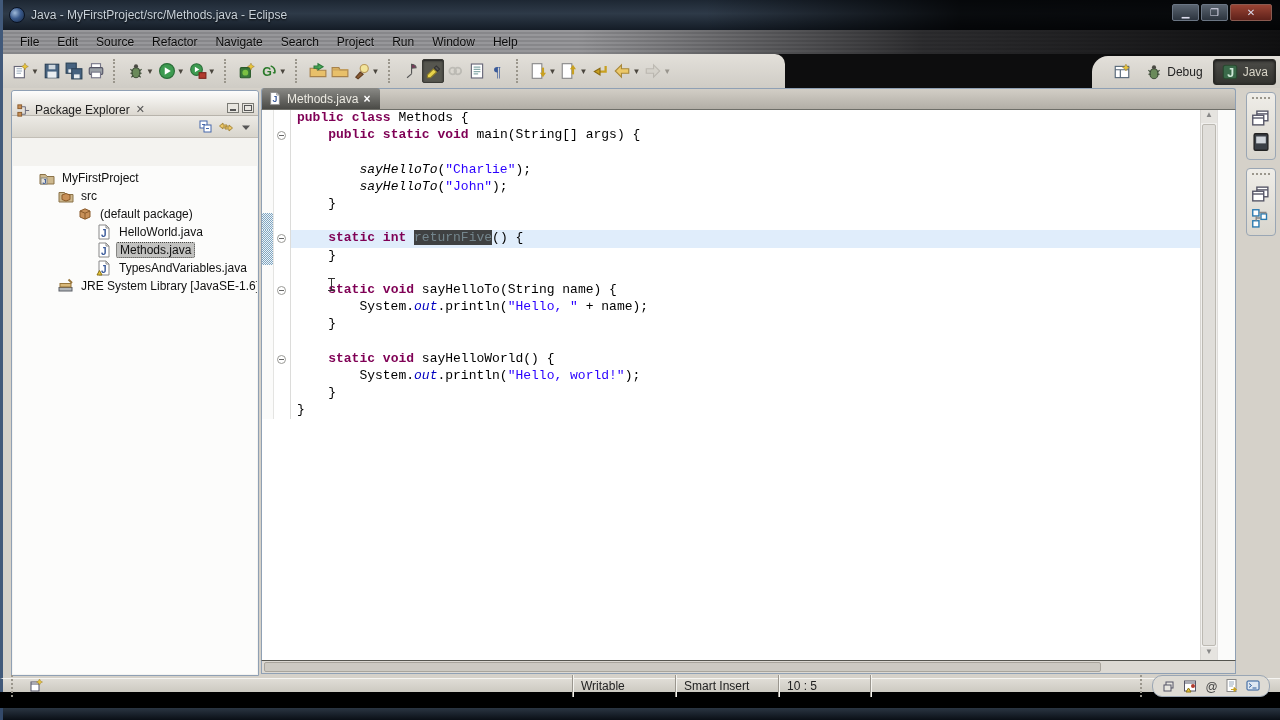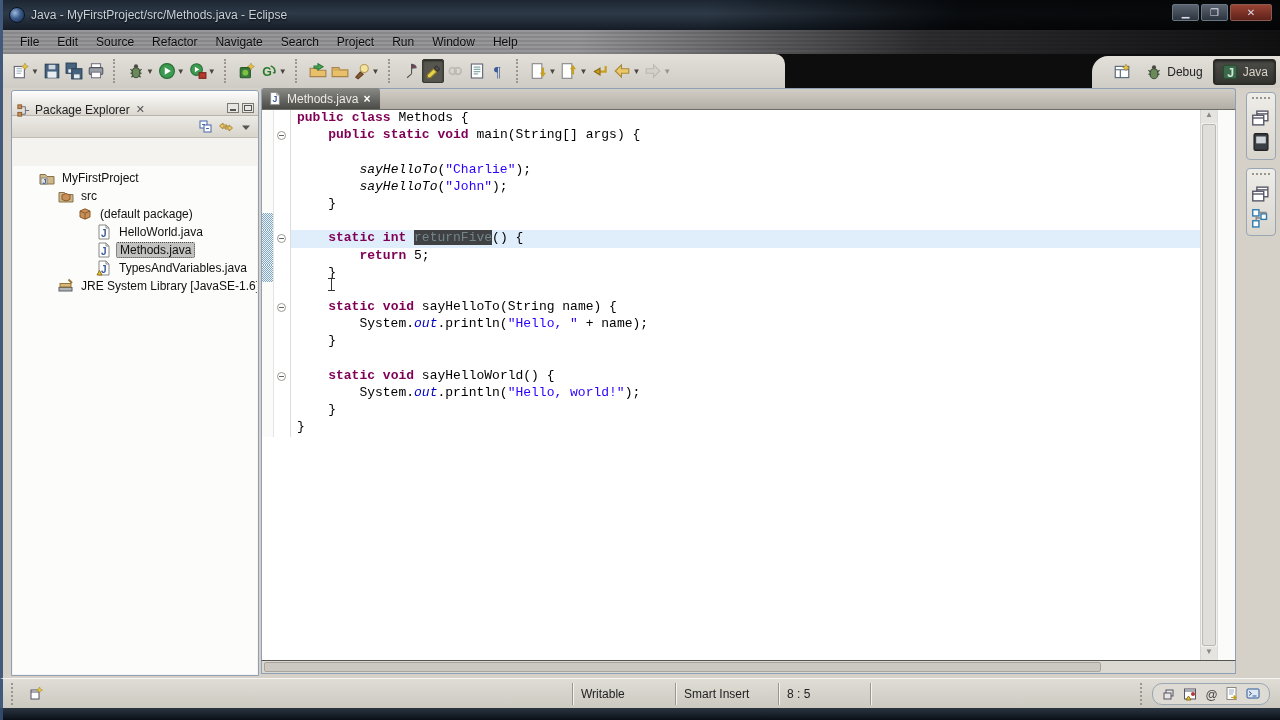--- a/index.html
+++ b/index.html
@@ -104,21 +104,21 @@
   .ibeam::before { content:""; position:absolute; left:3px; top:0; bottom:0; width:1px; background:#333; }
   .ibeam::after { content:""; position:absolute; left:0; right:0; top:0; height:1px; background:#333; box-shadow:0 12px 0 #333; }
 
   
   .side-min { position:absolute; right:4px; top:4px; width:30px; }
   .min-stack { border:1px solid #9aa6b4; border-radius:4px; background:linear-gradient(180deg,#efede8,#d8d5cd); margin-bottom:8px; padding:2px 2px 4px; }
   .drag-dots { height:6px; border-top:2px dotted #9a968c; margin:2px 3px 4px; }
   .min-icon { width:22px; height:22px; margin:2px auto; display:block; }
 
   
-  .statusbar { position:absolute; left:0; top:678px; right:0; height:30px; background:linear-gradient(180deg,#e0ddd6,#ccc9c1);
+  .statusbar { position:absolute; left:0; top:678px; right:0; height:14px; background:linear-gradient(180deg,#e0ddd6,#ccc9c1);
     border-left:3px solid #41597a; border-top:1px solid #f5f4f1; display:flex; align-items:center; font-size:12px; color:#222; }
   .sb-handle { width:8px; height:22px; border-left:2px dotted #9a968c; margin:0 4px 0 8px; }
   .sb-fastview { width:26px; height:22px; display:flex; align-items:center; justify-content:center; }
   .sb-msg { flex:1; }
   .sb-cell { width:103px; height:22px; line-height:22px; padding-left:8px; border-left:1px solid #9a968e; box-shadow:inset 1px 0 0 #f5f4f0; }
   .sb-cell.pos { width:92px; }
   .sb-fill { width:270px; height:22px; border-left:1px solid #9a968e; box-shadow:inset 1px 0 0 #f5f4f0; }
   .sb-icons { display:flex; align-items:center; gap:5px; border:1px solid #9aa6b4; border-radius:10px; background:#dedbd4;
     padding:2px 8px; margin-right:10px; }
   .sb-ic { width:16px; height:16px; display:inline-block; }
@@ -529,21 +529,20 @@
       <div class="editor-body">
         <div class="code-pane" id="code-host">
             <div class="codeline"><span class="rng"></span><span class="fld"></span><span class="txt"><span class="k">public</span><span> </span><span class="k">class</span><span> Methods {</span></span></div>
             <div class="codeline"><span class="rng"></span><span class="fld"><span class="fm"></span></span><span class="txt"><span>    </span><span class="k">public</span><span> </span><span class="k">static</span><span> </span><span class="k">void</span><span> main(String[] args) {</span></span></div>
             <div class="codeline"><span class="rng"></span><span class="fld"></span><span class="txt"></span></div>
             <div class="codeline"><span class="rng"></span><span class="fld"></span><span class="txt"><span>        </span><span class="m">sayHelloTo</span><span>(</span><span class="s">"Charlie"</span><span>);</span></span></div>
             <div class="codeline"><span class="rng"></span><span class="fld"></span><span class="txt"><span>        </span><span class="m">sayHelloTo</span><span>(</span><span class="s">"John"</span><span>);</span></span></div>
             <div class="codeline"><span class="rng"></span><span class="fld"></span><span class="txt"><span>    }</span></span></div>
             <div class="codeline range"><span class="rng"></span><span class="fld"></span><span class="txt"></span></div>
             <div class="codeline current range"><span class="rng"></span><span class="fld"><span class="fm"></span></span><span class="txt"><span>    </span><span class="k">static</span><span> </span><span class="k">int</span><span> </span><span class="sel">returnFive</span><span>() {</span></span></div>
-            <div class="codeline range"><span class="rng"></span><span class="fld"></span><span class="txt"><span>        </span><span class="k">return</span><span> 5;</span></span></div>
             <div class="codeline range"><span class="rng"></span><span class="fld"></span><span class="txt"><span>    }</span></span></div>
             <div class="codeline"><span class="rng"></span><span class="fld"></span><span class="txt"></span></div>
             <div class="codeline"><span class="rng"></span><span class="fld"><span class="fm"></span></span><span class="txt"><span>    </span><span class="k">static</span><span> </span><span class="k">void</span><span> sayHelloTo(String name) {</span></span></div>
             <div class="codeline"><span class="rng"></span><span class="fld"></span><span class="txt"><span>        System.</span><span class="f">out</span><span>.println(</span><span class="s">"Hello, "</span><span> + name);</span></span></div>
             <div class="codeline"><span class="rng"></span><span class="fld"></span><span class="txt"><span>    }</span></span></div>
             <div class="codeline"><span class="rng"></span><span class="fld"></span><span class="txt"></span></div>
             <div class="codeline"><span class="rng"></span><span class="fld"><span class="fm"></span></span><span class="txt"><span>    </span><span class="k">static</span><span> </span><span class="k">void</span><span> sayHelloWorld() {</span></span></div>
             <div class="codeline"><span class="rng"></span><span class="fld"></span><span class="txt"><span>        System.</span><span class="f">out</span><span>.println(</span><span class="s">"Hello, world!"</span><span>);</span></span></div>
             <div class="codeline"><span class="rng"></span><span class="fld"></span><span class="txt"><span>    }</span></span></div>
             <div class="codeline"><span class="rng"></span><span class="fld"></span><span class="txt"><span>}</span></span></div>
@@ -608,21 +607,21 @@
           <svg width="100%" height="100%" viewBox="0 0 16 16">
             <rect x="3" y="4" width="8" height="9" fill="#fff" stroke="#556"></rect>
             <path d="M3 6h8" stroke="#556"></path>
             <path d="M11.5 1l1 2 2 1-2 1-1 2-1-2-2-1 2-1z" fill="#e8c53a" stroke="#a08030" stroke-width=".5"></path>
           </svg>
         </span>
       </span>
     <span class="sb-msg"></span>
     <span class="sb-cell">Writable</span>
     <span class="sb-cell">Smart Insert</span>
-    <span class="sb-cell pos">8 : 5</span>
+    <span class="sb-cell pos">10 : 5</span>
     <span class="sb-fill"></span>
     <span class="sb-handle" style="margin-left:0"></span>
     <span class="sb-icons" id="tray-host">
         <span class="sb-ic">
           <svg width="100%" height="100%" viewBox="0 0 16 16">
             <rect x="5" y="4" width="7" height="6" fill="#e8e6e0" stroke="#556"></rect>
             <rect x="3" y="7" width="7" height="6" fill="#e8e6e0" stroke="#556"></rect>
           </svg>
         </span>
         <span class="sb-ic">

